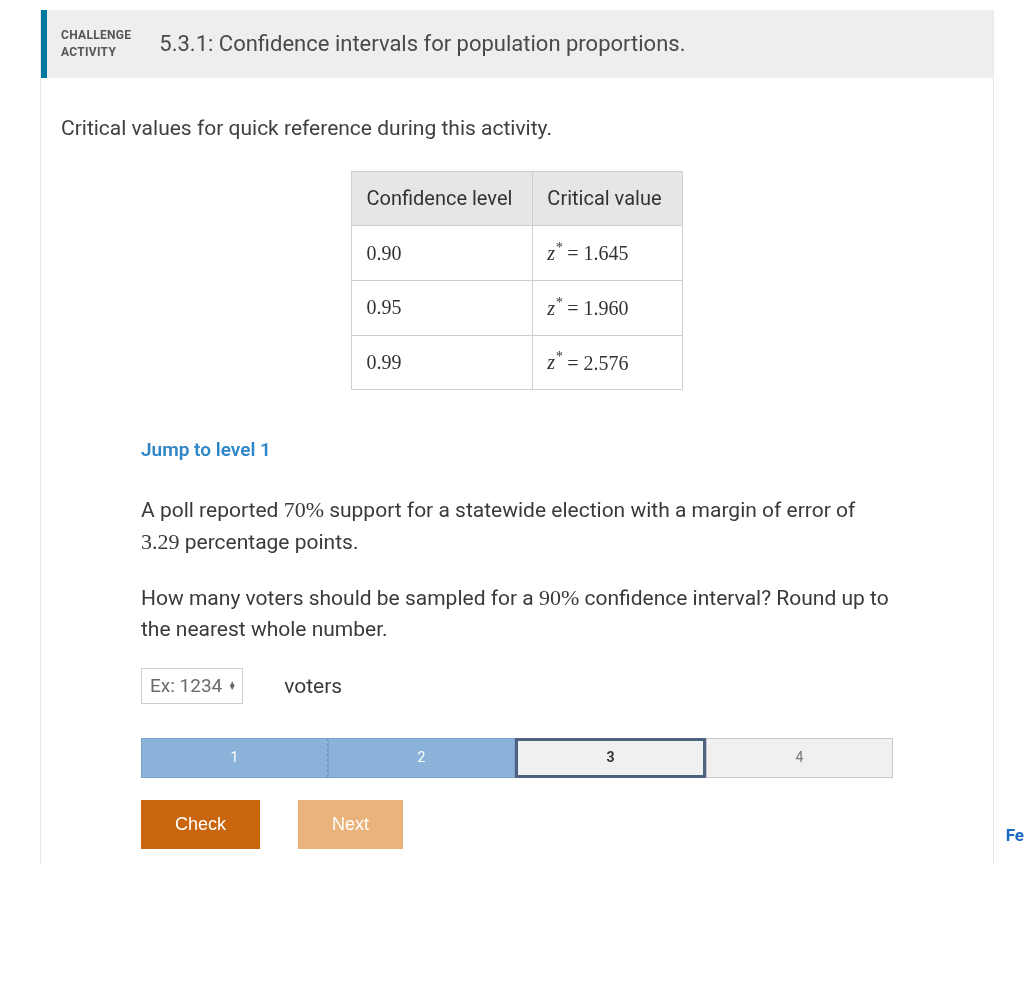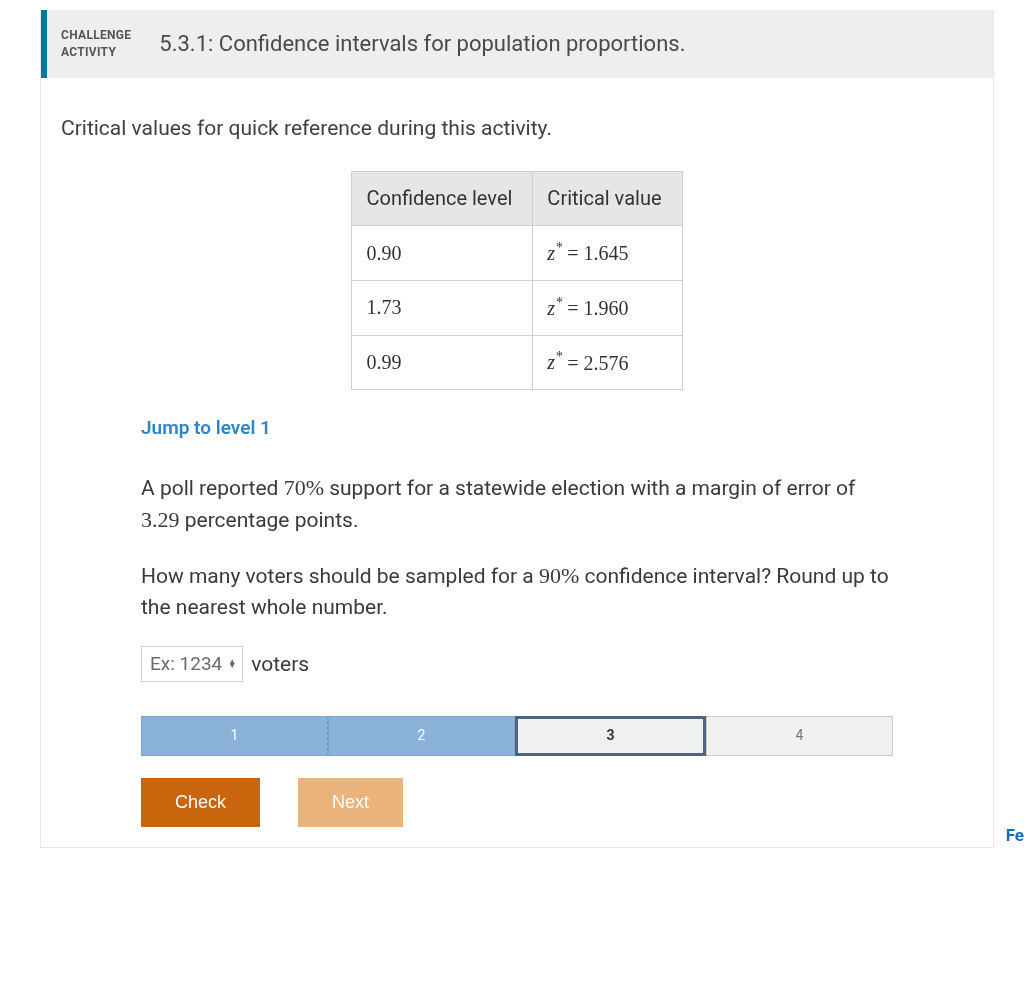--- a/index.html
+++ b/index.html
@@ -36,21 +36,21 @@
     color: #4a4a4a;
     font-weight: 400;
     padding: 18px 10px;
   }
   .intro {
     padding: 35px 20px 12px 20px;
     font-size: 21px;
     color: #404040;
   }
   .ref-table {
-    margin: 16px auto 16px auto;
+    margin: 16px auto 38px auto;
     border-collapse: collapse;
     font-size: 20px;
   }
   .ref-table th, .ref-table td {
     border: 1px solid #cfcfcf;
     padding: 12px 20px 12px 14px;
     text-align: left;
     color: #333;
     font-family: "Times New Roman", Georgia, serif;
   }
@@ -101,21 +101,21 @@
     background: #fff;
   }
   .stepper {
     display: inline-flex;
     flex-direction: column;
     margin-left: 6px;
     line-height: 0.5;
     color: #666;
     font-size: 8px;
   }
-  .unit { font-size: 21px; color: #3a3a3a; }
+  .unit { font-size: 21px; color: #3a3a3a; margin-left: 33px; }
   .progress-strip {
     display: flex;
     width: 100%;
     height: 40px;
     margin-bottom: 22px;
   }
   .progress-cell {
     flex: 1;
     display: flex;
     align-items: center;
@@ -178,21 +178,21 @@
         <th>Confidence level</th>
         <th>Critical value</th>
       </tr>
     </thead>
     <tbody>
       <tr>
         <td>0.90</td>
         <td><span class="zstar">z<sup>*</sup></span> = <span>1.645</span></td>
       </tr>
       <tr>
-        <td>1.73</td>
+        <td>0.95</td>
         <td><span class="zstar">z<sup>*</sup></span> = <span>1.960</span></td>
       </tr>
       <tr>
         <td>0.99</td>
         <td><span class="zstar">z<sup>*</sup></span> = <span>2.576</span></td>
       </tr>
     </tbody>
   </table>
 
   <div class="content-body">

